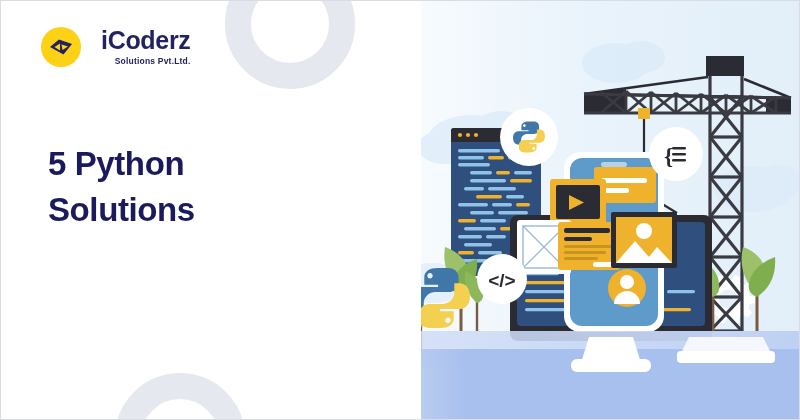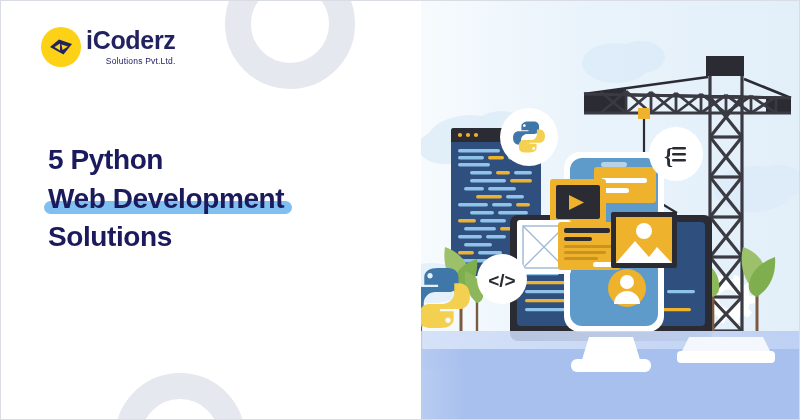--- a/index.html
+++ b/index.html
@@ -22,40 +22,40 @@
   }
   .deco-ring{
     position:absolute;border-radius:50%;
     border:26px solid #e6e8ef;
     z-index:1;pointer-events:none;
   }
   .deco-ring.top{ width:78px;height:78px; left:224px; top:-42px; }
   .deco-ring.bottom{ width:78px;height:78px; left:114px; top:372px; }
 
   
-  .logo{position:absolute;left:40px;top:26px;display:flex;align-items:center;gap:5px;z-index:10;}
+  .logo{position:absolute;left:40px;top:26px;display:flex;align-items:center;gap:20px;z-index:10;}
   .logo-mark{
     width:40px;height:40px;border-radius:50%;
     background:#FCD116;display:flex;align-items:center;justify-content:center;
     flex:none;
   }
   .logo-text{display:flex;flex-direction:column;line-height:1;}
   .logo-name{
     font-size:25px;font-weight:bold;color:#232261;letter-spacing:-.3px;
   }
   .logo-sub{
-    font-size:8.5px;font-weight:normal;color:#232261;letter-spacing:.2px;
+    font-size:8.5px;font-weight:bold;color:#232261;letter-spacing:.2px;
     margin-top:4px;text-align:right;
   }
 
   
   .headline{position:absolute;left:47px;top:140px;z-index:10;}
   .hl-line{
     position:relative;display:block;
-    font-size:28px;font-weight:bold;color:#1A1A5C;
+    font-size:33px;font-weight:bold;color:#1A1A5C;
     line-height:1.38;letter-spacing:-.4px;white-space:nowrap;
   }
   .hl-line.mark .hl-hi{
     position:absolute;left:-4px;right:-8px;bottom:4px;height:13px;
     background:#80C0F0;border-radius:7px;z-index:-1;
   }
   .hl-line.mark span.txt{position:relative;z-index:2;}
 
   
   .illus{
@@ -400,21 +400,17 @@
         </svg>
       </div>
       <div class="logo-text">
         <div class="logo-name">iCoderz</div>
         <div class="logo-sub">Solutions Pvt.Ltd.</div>
       </div>
     </div>
 
     <div class="headline">
       <span class="hl-line">5 Python</span>
-      <span class="hl-line mark">
-        <span class="hl-hi"></span>
-        <span class="txt">Web Development</span>
-      </span>
       <span class="hl-line">Solutions</span>
     </div>
   </div>
 
 </div>
 
 </body></html>

